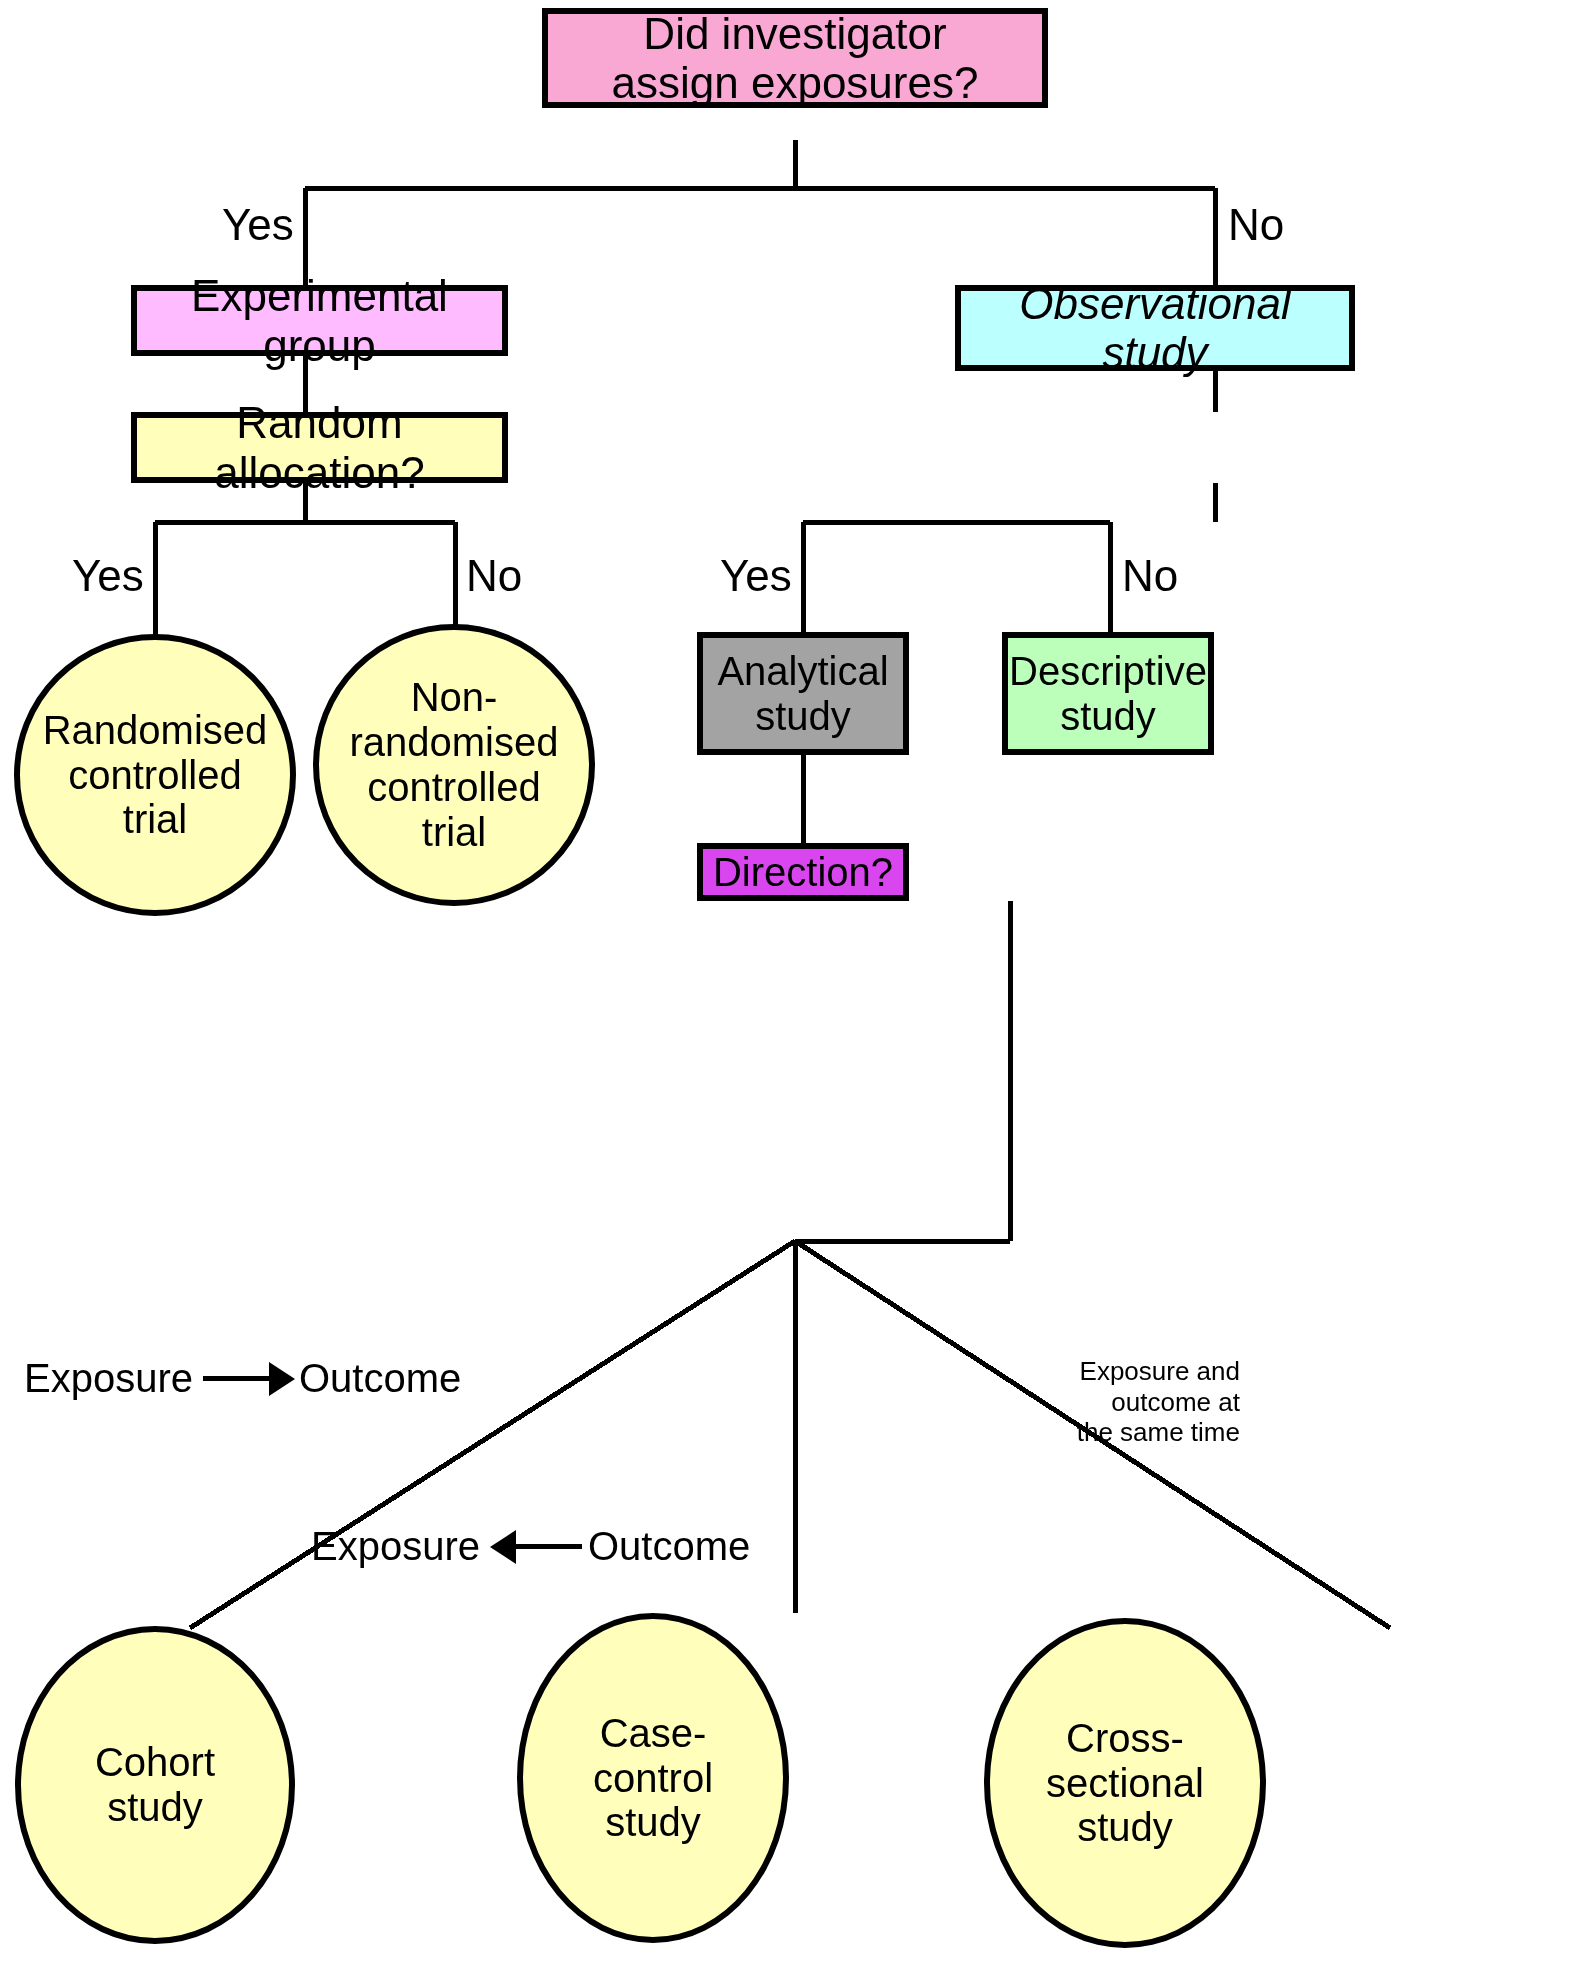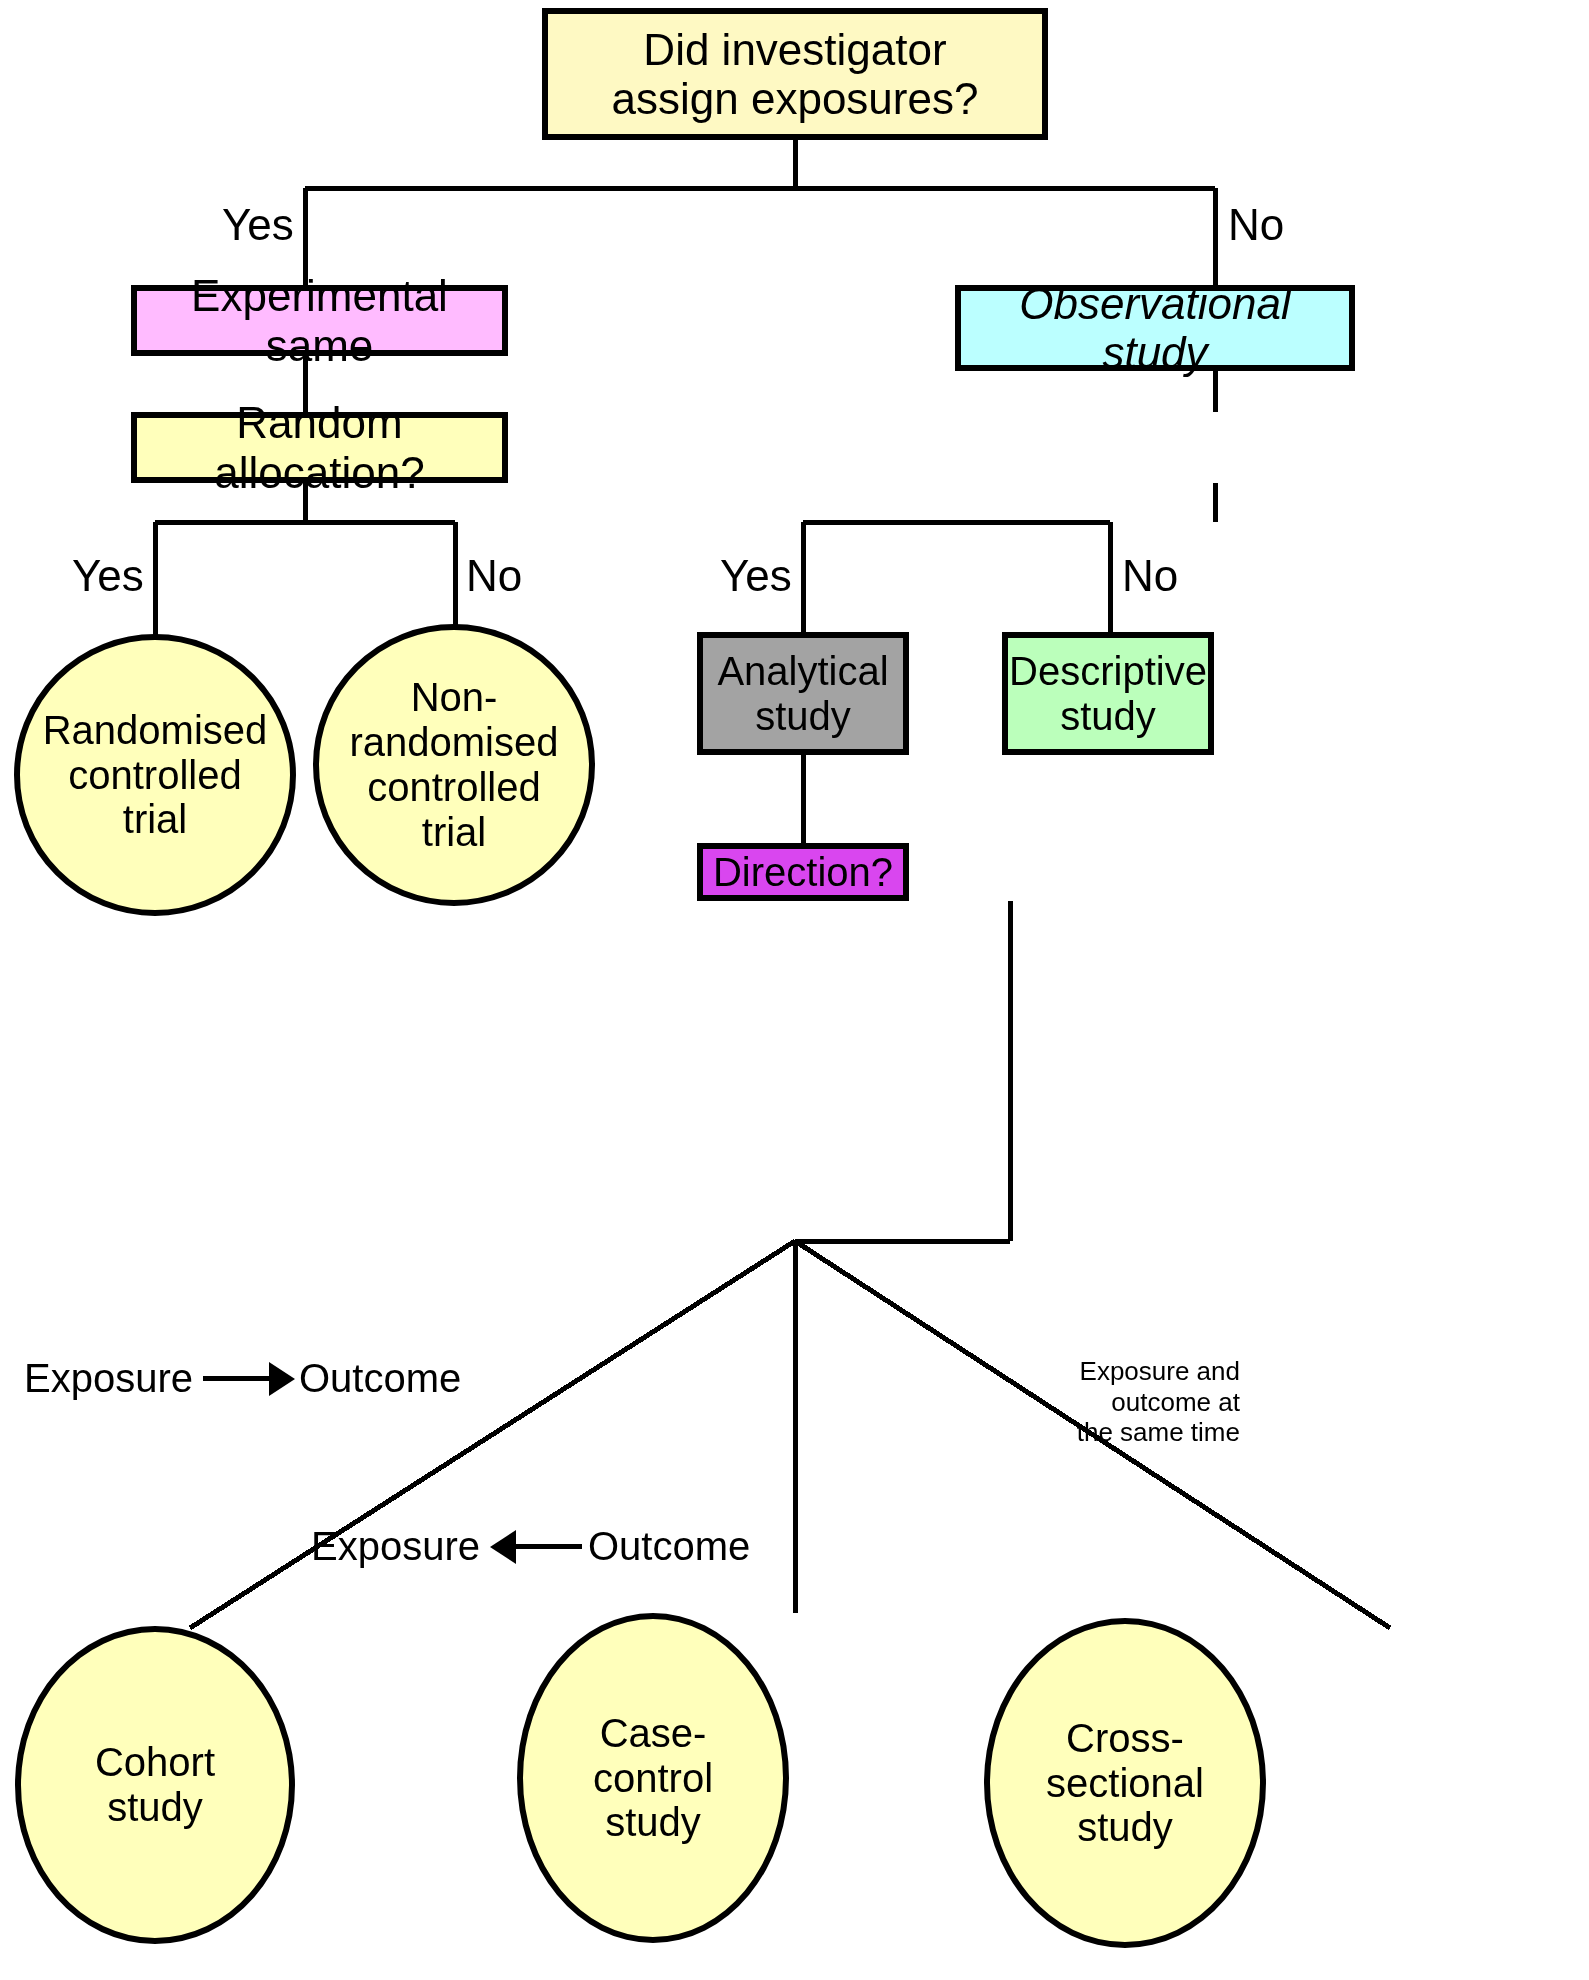--- a/index.html
+++ b/index.html
@@ -111,23 +111,23 @@
 
       <line x1="1010" y1="901" x2="1010" y2="1241"></line>
       <line x1="1010" y1="1241" x2="795" y2="1241"></line>
 
       <line x1="795" y1="1241" x2="795" y2="1613"></line>
       <line x1="795" y1="1241" x2="190" y2="1628"></line>
       <line x1="795" y1="1241" x2="1390" y2="1628"></line>
     </g>
   </svg>
 
-  <div class="node rect" style="left:542px; top:8px; width:506px; height:132px; background:#fef9c3; font-size:44px;">Did investigator<br>assign exposures?</div>
+  <div class="node rect" style="left:542px; top:8px; width:506px; height:100px; background:#f9a8d4; font-size:44px;">Did investigator<br>assign exposures?</div>
 
-  <div class="node rect" style="left:131px; top:285px; width:377px; height:71px; background:#ffbbff; font-size:44px;">Experimental same</div>
+  <div class="node rect" style="left:131px; top:285px; width:377px; height:71px; background:#ffbbff; font-size:44px;">Experimental group</div>
 
   <div class="node rect" style="left:955px; top:285px; width:400px; height:86px; background:#bbffff; font-size:44px;font-style:italic;">Observational study</div>
 
   <div class="lbl" style="left:222px; top:200px; font-size:44px;">Yes</div>
 
   <div class="lbl" style="left:1228px; top:200px; font-size:44px;">No</div>
 
   <div class="node rect" style="left:131px; top:412px; width:377px; height:71px; background:#ffffbb; font-size:44px;">Random allocation?</div>
 
 

